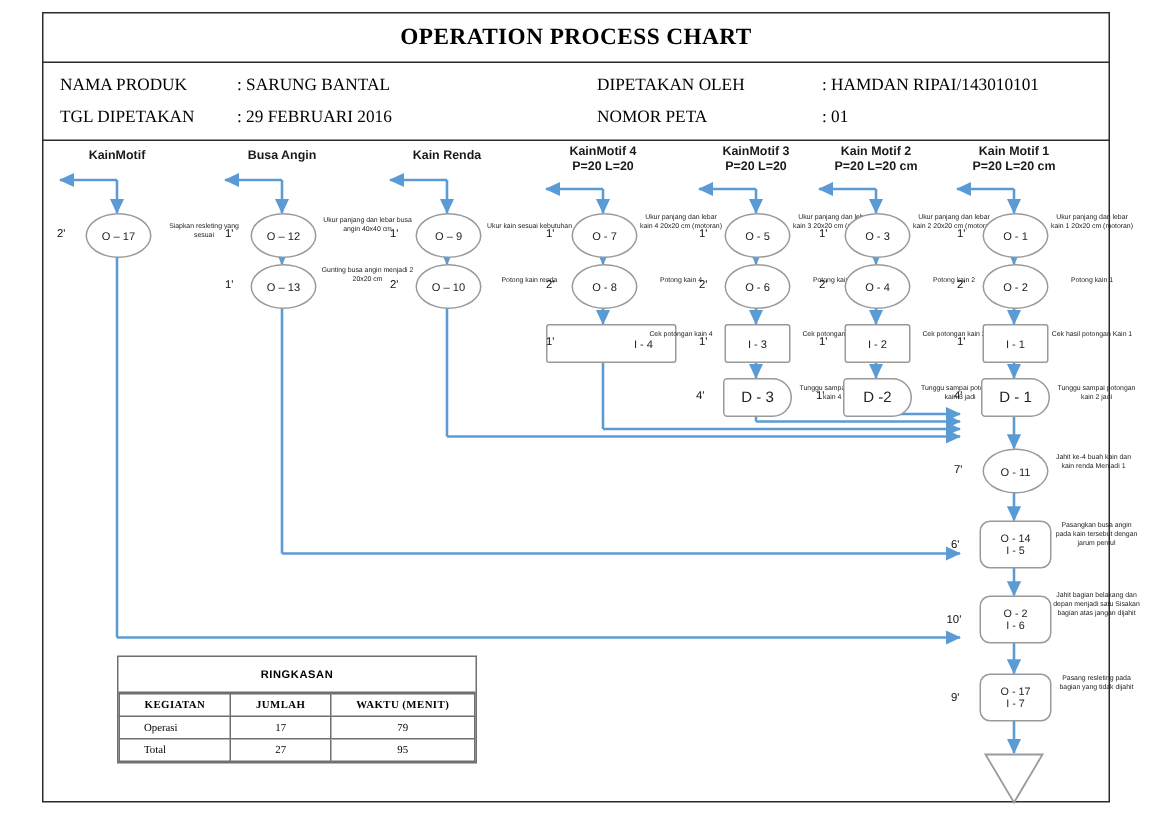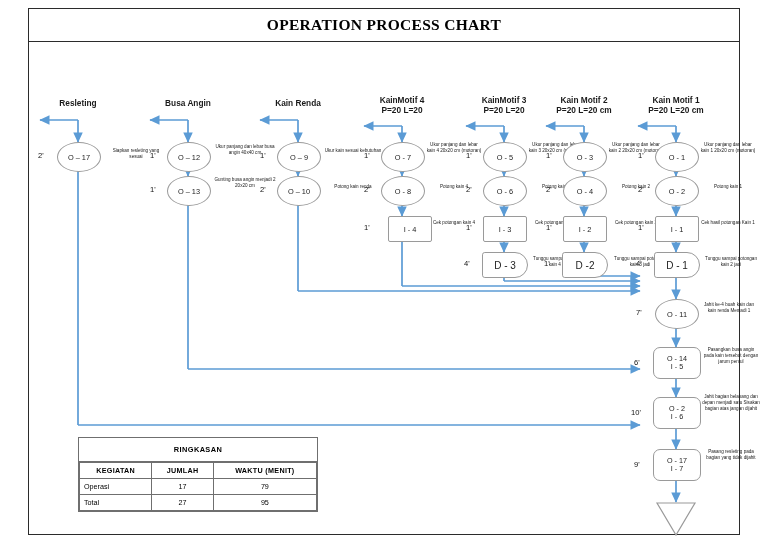--- a/index.html
+++ b/index.html
@@ -39,36 +39,46 @@
 
   .time{position:absolute;font-size:7.6px;color:#111;font-family:"Liberation Sans",sans-serif;z-index:3;}
   .note{position:absolute;font-size:4.6px;color:#1a1a1a;line-height:1.3;text-align:center;
       font-family:"Liberation Sans",sans-serif;z-index:3;}
 
   
   .summary{position:absolute;left:50px;top:343px;width:238px;border:1px solid #6f6f6f;background:#fff;z-index:4;}
   .summary .cap{text-align:center;font-size:7.4px;font-weight:bold;padding:7px 0 7px 0;border-bottom:1px solid #6f6f6f;
       font-family:"Liberation Sans",sans-serif;letter-spacing:.4px;}
   .summary table{border-collapse:collapse;width:100%;}
-  .summary th,.summary td{border:1px solid #6f6f6f;font-size:7.2px;font-family:Liberation Sans, sans-serif;padding:3px 4px;}
+  .summary th,.summary td{border:1px solid #6f6f6f;font-size:7.2px;font-family:Liberation Serif, serif;padding:3px 16px;}
   .summary th{font-weight:bold;text-align:center;letter-spacing:.3px;}
   .summary td.k{text-align:left;}
   .summary td.n{text-align:center;}
 </style>
 </head>
 <body>
 
 <div id="page">
 
   <div class="outer-frame"></div>
 
   <div class="title-bar">
     <div class="t">OPERATION PROCESS CHART</div>
   </div>
 
+  <div class="info-bar">
+    <div class="info-row lbl-a r1">NAMA PRODUK</div>
+    <div class="info-row val-a r1">: SARUNG BANTAL</div>
+    <div class="info-row lbl-a r2">TGL DIPETAKAN</div>
+    <div class="info-row val-a r2">: 29 FEBRUARI 2016</div>
+    <div class="info-row lbl-b r1">DIPETAKAN OLEH</div>
+    <div class="info-row val-b r1">: HAMDAN RIPAI/143010101</div>
+    <div class="info-row lbl-b r2">NOMOR PETA</div>
+    <div class="info-row val-b r2">: 01</div>
+  </div>
 
   <div class="chart-area">
 
     <svg id="wires" viewBox="0 0 712 441">
       <defs>
         <marker id="ah" markerWidth="7" markerHeight="7" refX="5.6" refY="2.8" orient="auto">
           <path d="M0,0 L6,2.8 L0,5.6 Z" fill="#5b9bd5"></path>
         </marker>
       </defs>
       <g stroke="#5b9bd5" stroke-width="1.7" fill="none">
@@ -121,21 +131,21 @@
         <path d="M648,182 L648,205" marker-end="url(#ah)"></path>
 
         <path d="M648,233 L648,253" marker-end="url(#ah)"></path>
         <path d="M648,281 L648,303" marker-end="url(#ah)"></path>
         <path d="M648,333 L648,355" marker-end="url(#ah)"></path>
         <path d="M648,385 L648,408" marker-end="url(#ah)"></path>
       </g>
     </svg>
 
     <div class="col-head" style="left:10px;top:4px;width:80px;">
-      <span>Resleting</span>
+      <span>KainMotif</span>
     </div>
     <div class="col-head" style="left:120px;top:4px;width:80px;">
       <span>Busa Angin</span>
     </div>
     <div class="col-head" style="left:230px;top:4px;width:80px;">
       <span>Kain Renda</span>
     </div>
     <div class="col-head" style="left:334px;top:1px;width:80px;">
       <span>KainMotif  4</span><br><span>P=20  L=20</span>
     </div>
@@ -184,21 +194,21 @@
       </div>
     <div class="time" style="left:336px;top:57px;">1'</div>
     <div class="note" style="left:398px;top:48px;width:56px;">Ukur panjang dan lebar kain 4 20x20 cm (motoran)</div>
 
     <div class="node op" style="left:353px;top:82px;">
         <span>O - 8</span>
       </div>
     <div class="time" style="left:336px;top:91px;">2'</div>
     <div class="note" style="left:398px;top:90px;width:56px;">Potong kain 4</div>
 
-    <div class="node insp" style="left:360px;top:122px;">
+    <div class="node insp" style="left:336px;top:122px;padding-left:43px;">
         <span>I - 4</span>
       </div>
     <div class="time" style="left:336px;top:129px;">1'</div>
     <div class="note" style="left:398px;top:126px;width:56px;">Cek potongan kain 4</div>
 
     <div class="node op" style="left:455px;top:48px;">
         <span>O - 5</span>
       </div>
     <div class="time" style="left:438px;top:57px;">1'</div>
     <div class="note" style="left:500px;top:48px;width:56px;">Ukur panjang dan lebar kain 3 20x20 cm (motoran)</div>

